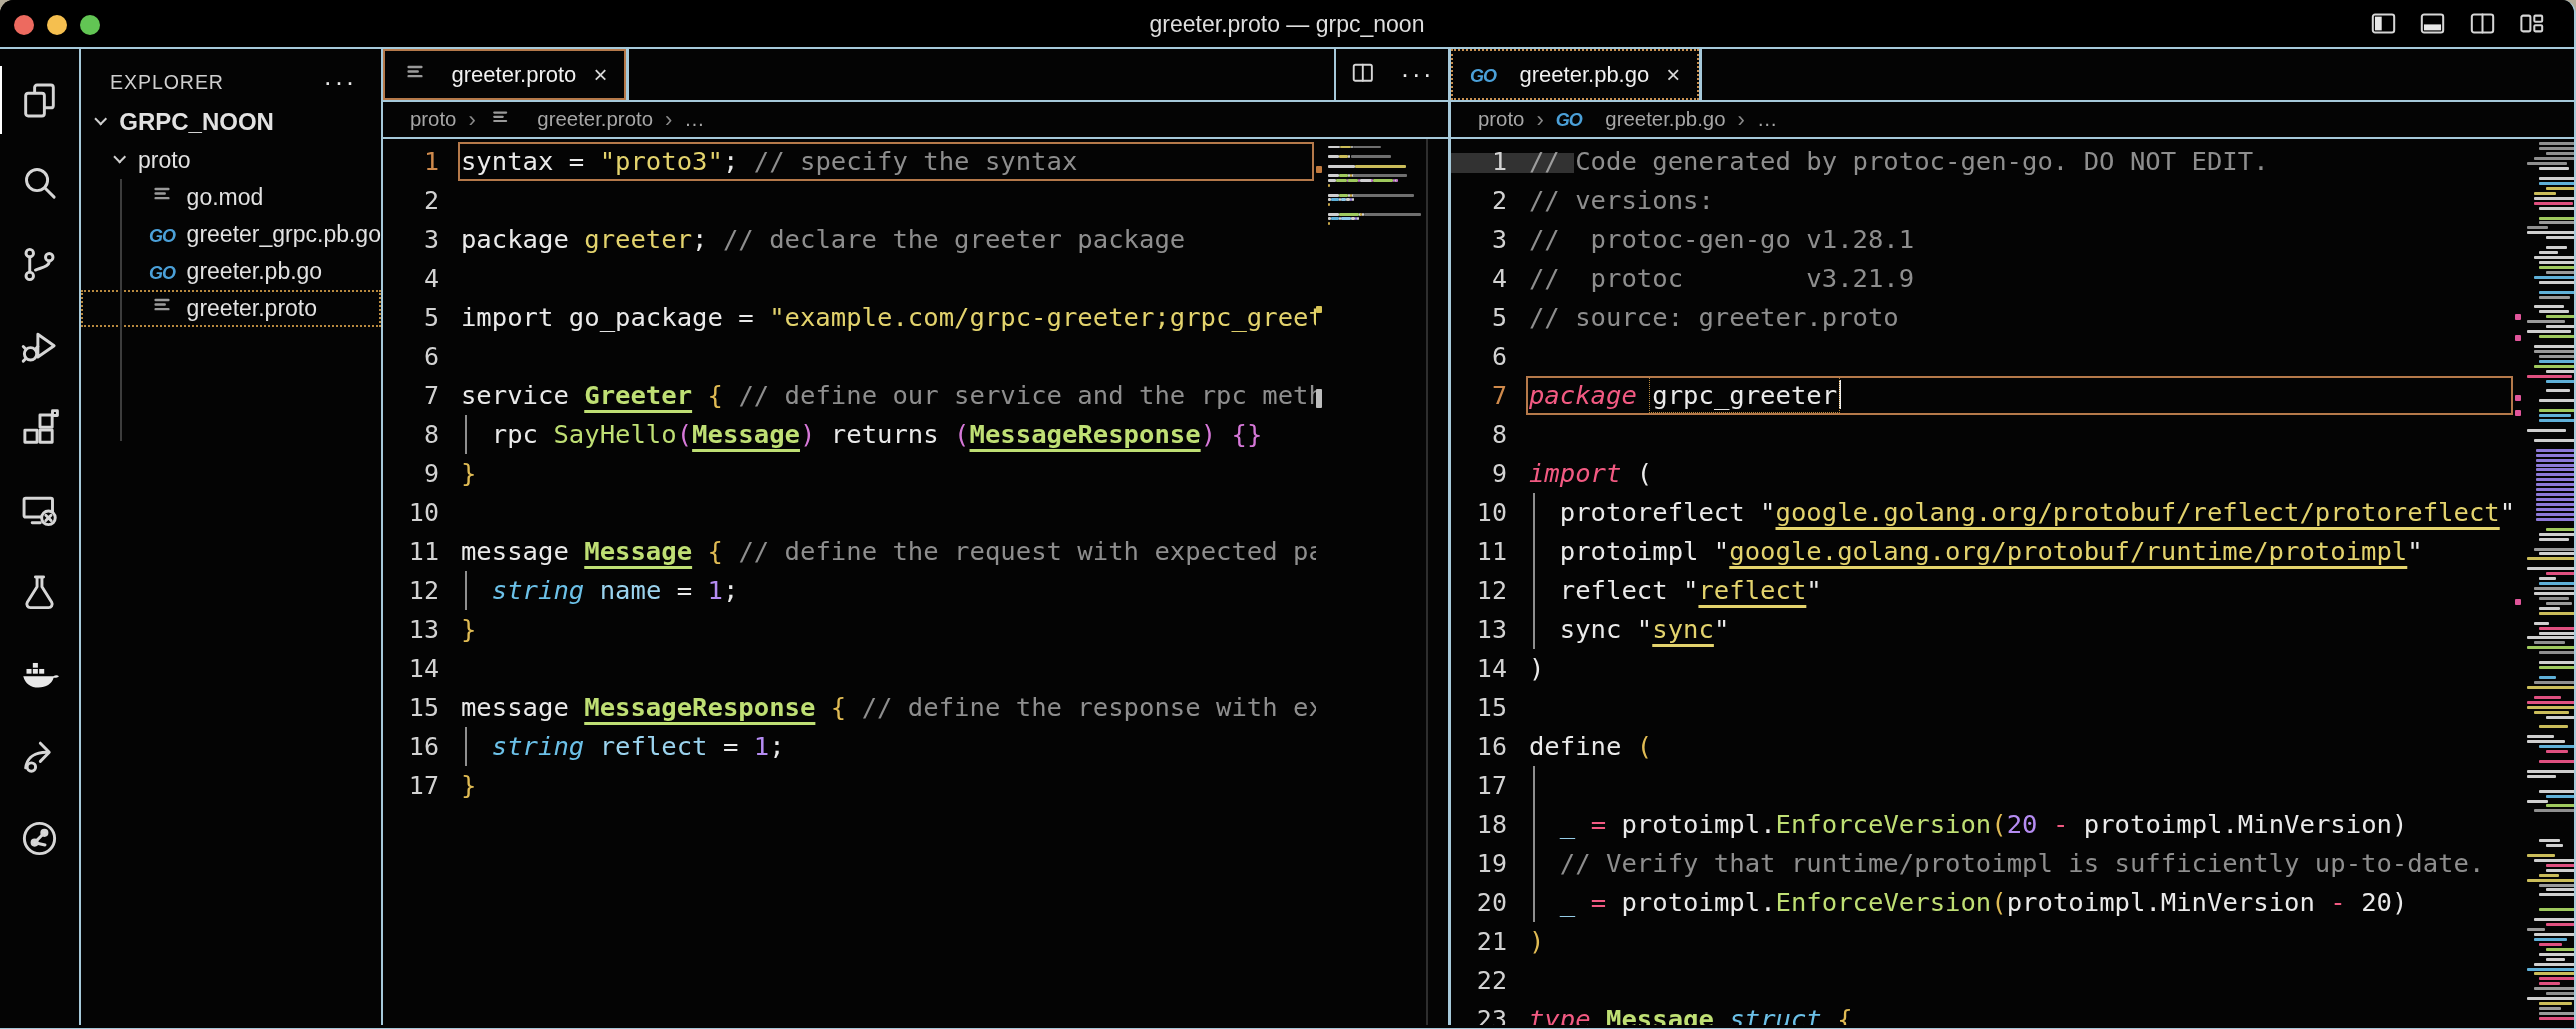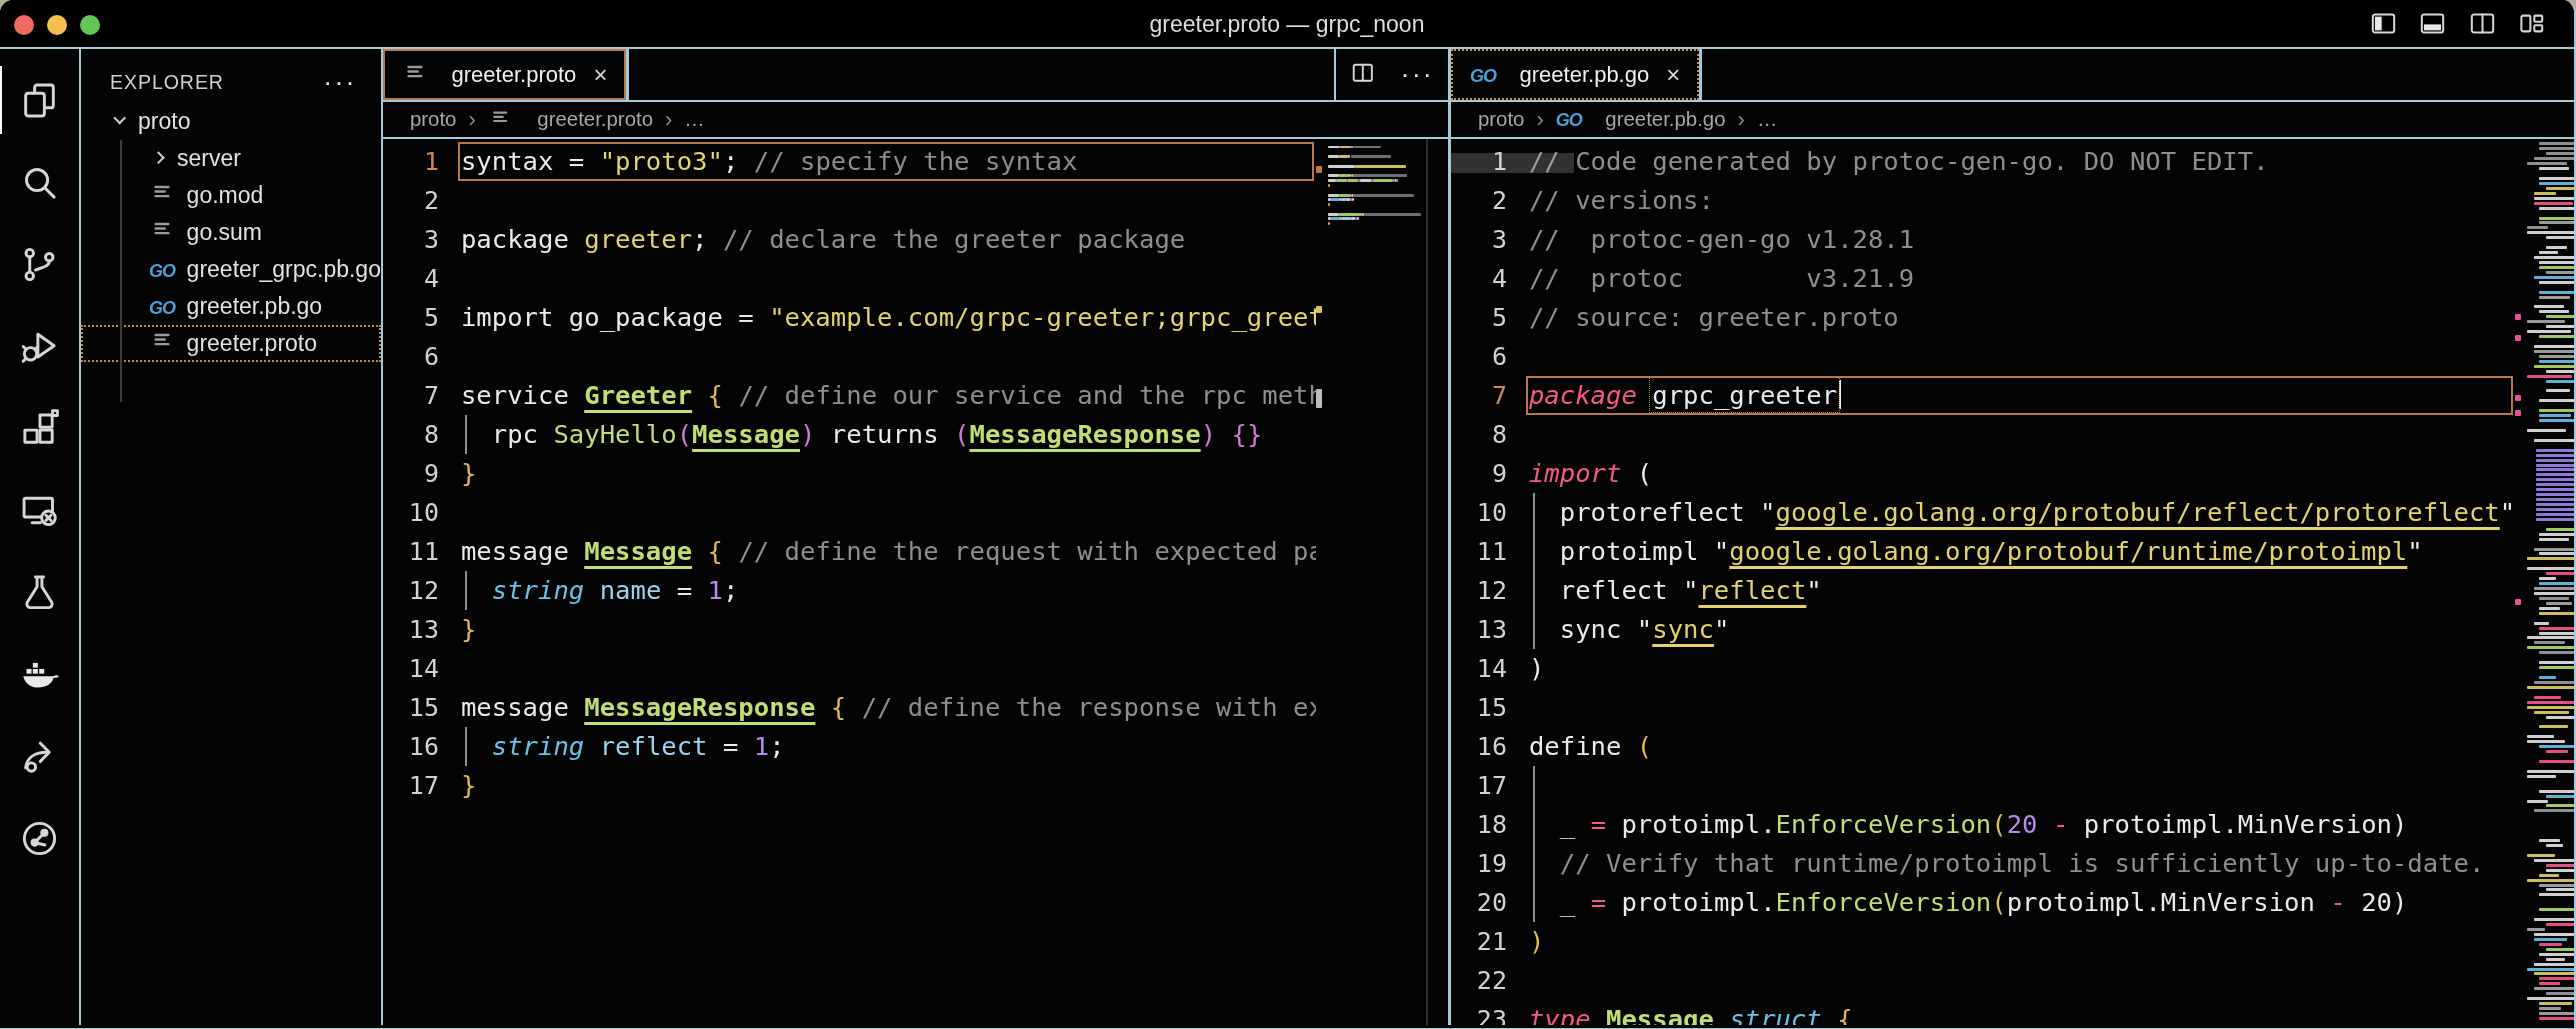--- a/index.html
+++ b/index.html
@@ -195,40 +195,34 @@
             <path d="M10.2 13.3 13.8 9.7M10.6 14.9l4.8 1.1"></path>
           </svg>
       </div>
     </div>
 
     <div class="sidebar">
       <div class="sb-head">
         <span class="sb-title">EXPLORER</span>
         <span class="dots">···</span>
       </div>
+      <div class="sb-root">
+        <span class="chev down"></span>
+        <span>GRPC_NOON</span>
+      </div>
       <div class="tree">
           <div class="trow" style="padding-left: 29px;">
             <span class="chev down"></span>
             <span>proto</span>
-          </div>
-          <div class="trow" style="padding-left: 68px;">
-            <span class="chev right"></span>
-            <span>server</span>
           </div>
           <div class="trow" style="padding-left: 68px;">
             <span class="ficon"><svg width="22" height="22" viewBox="0 0 24 24">
                 <path d="M5 6.5h14M5 11.5h10M5 16.5h14" stroke="#9a9a9a" stroke-width="2.6" stroke-linecap="round"></path>
               </svg></span>
             <span>go.mod</span>
-          </div>
-          <div class="trow" style="padding-left: 68px;">
-            <span class="ficon"><svg width="22" height="22" viewBox="0 0 24 24">
-                <path d="M5 6.5h14M5 11.5h10M5 16.5h14" stroke="#9a9a9a" stroke-width="2.6" stroke-linecap="round"></path>
-              </svg></span>
-            <span>go.sum</span>
           </div>
           <div class="trow" style="padding-left: 68px;">
             <span class="ficon"><span class="go-badge">GO</span></span>
             <span>greeter_grpc.pb.go</span>
           </div>
           <div class="trow" style="padding-left: 68px;">
             <span class="ficon"><span class="go-badge">GO</span></span>
             <span>greeter.pb.go</span>
           </div>
           <div class="trow sel" style="padding-left: 68px;">

